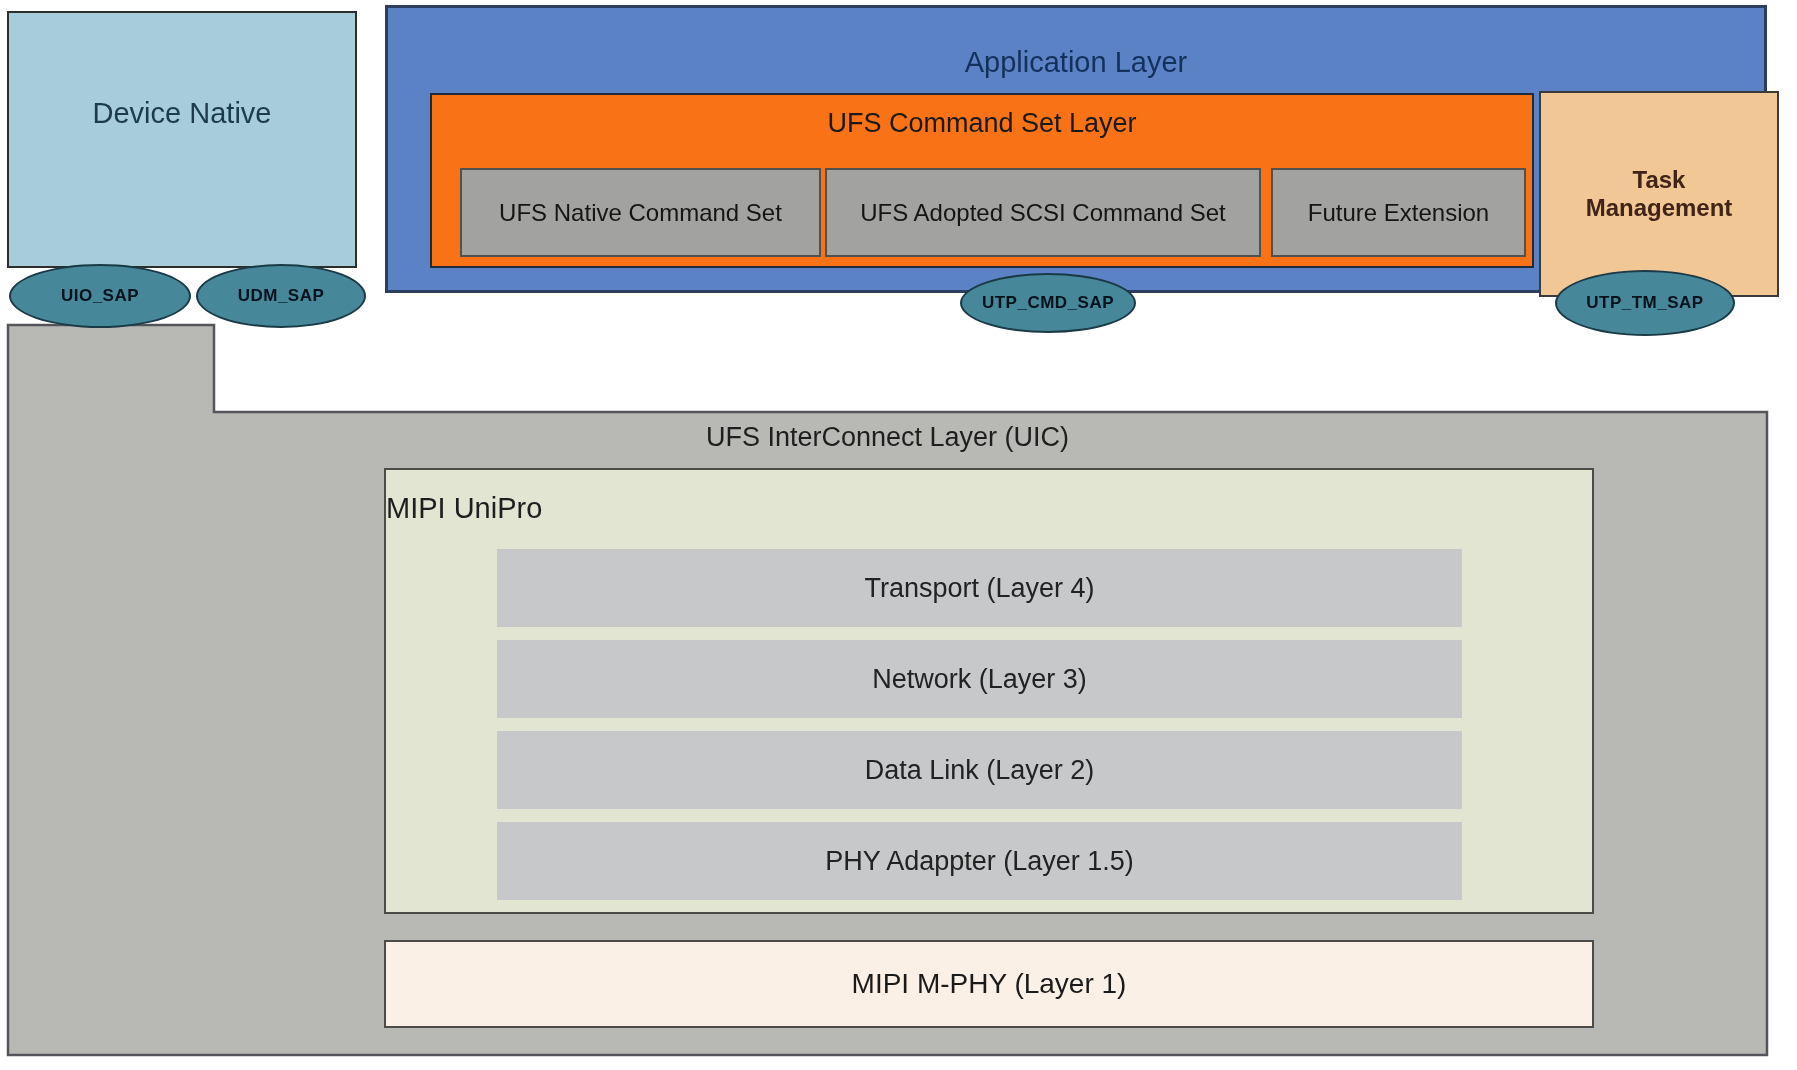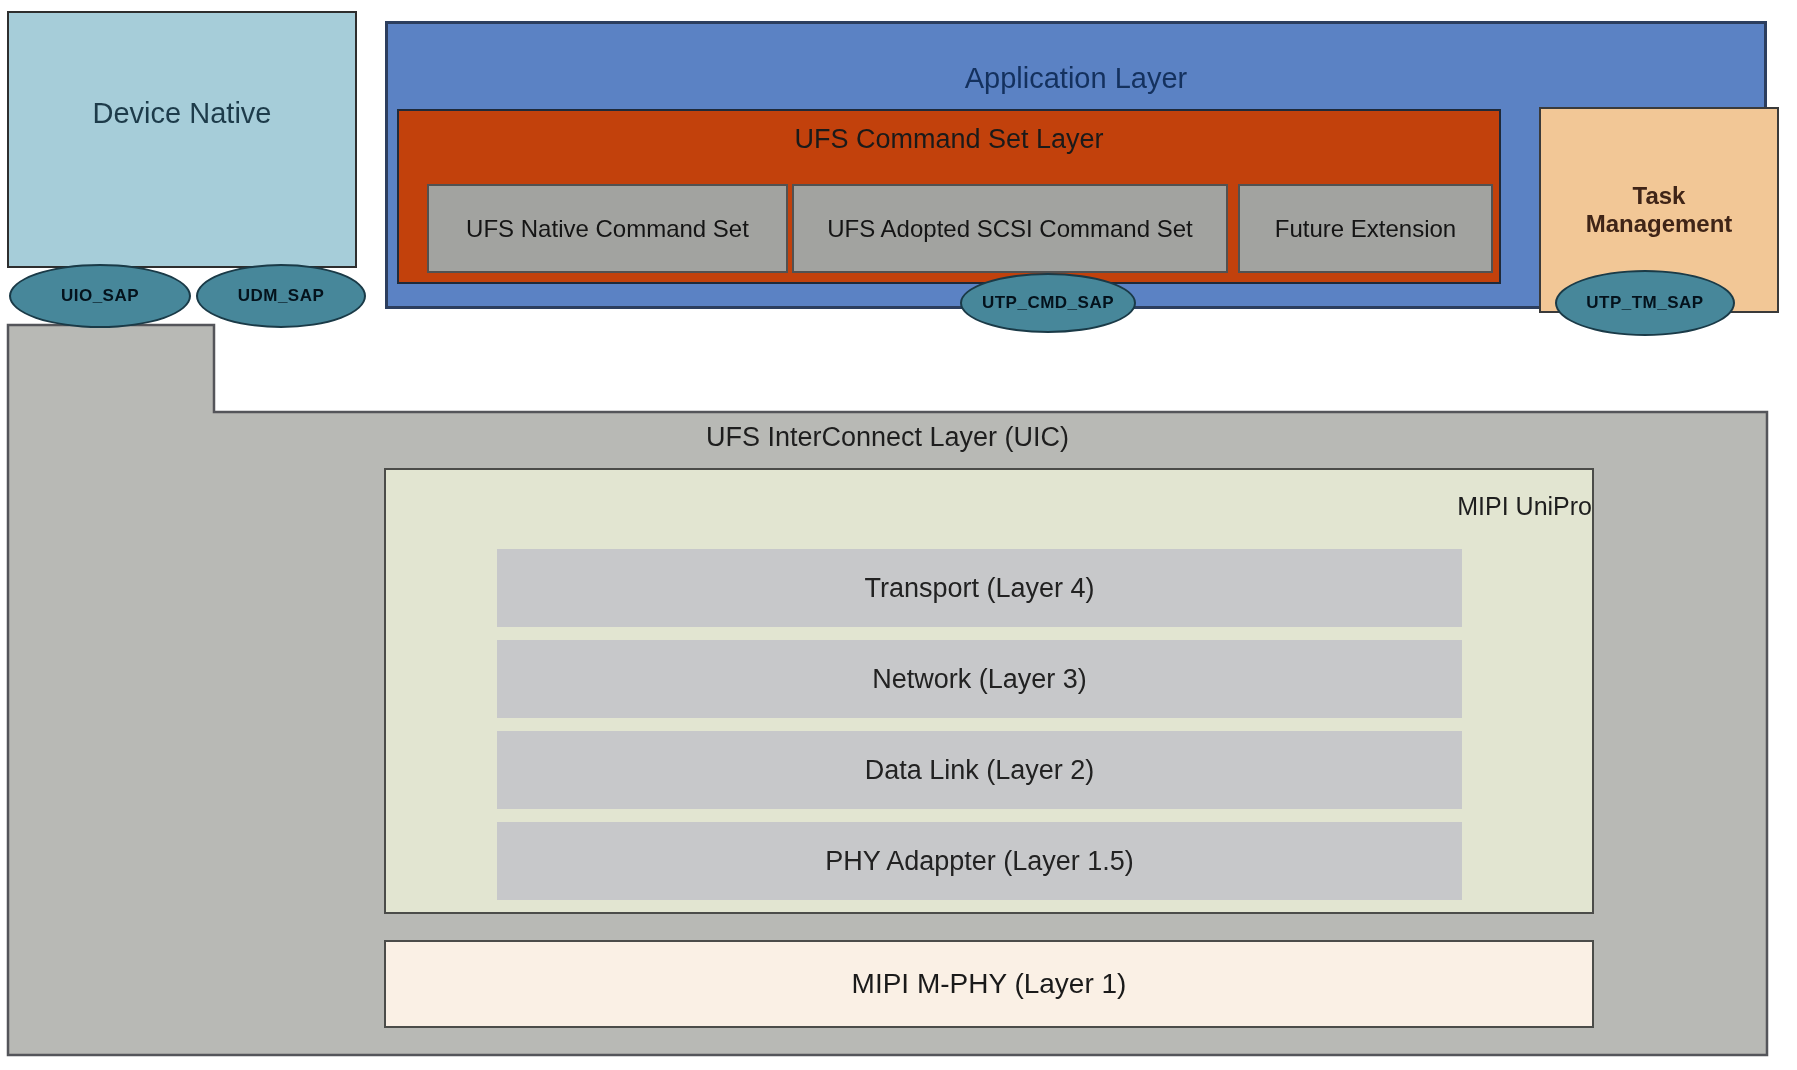--- a/index.html
+++ b/index.html
@@ -28,21 +28,21 @@
     font-size: 27px; color: #1e1e1e;
   }
 
   
   .unipro {
     left: 384px; top: 468px; width: 1210px; height: 446px;
     background: #e2e5d1; border: 2px solid #4b4c49;
   }
   .unipro-title {
     position: absolute; left: 0; top: 22px; width: 100%;
-    text-align: right; font-size: 25px; color: #1e1e1e;
+    text-align: left; font-size: 29px; color: #1e1e1e;
   }
   .unipro-row {
     position: absolute; left: 111px; width: 965px; height: 78px;
     background: #c7c8ca;
     display: flex; align-items: center; justify-content: center;
     font-size: 27px; color: #222222;
   }
   .row-0 { top: 79px; }
   .row-1 { top: 170px; }
   .row-2 { top: 261px; }
@@ -61,31 +61,31 @@
     left: 7px; top: 11px; width: 350px; height: 257px;
     background: #a6cdd9; border: 2px solid #2e2e2e;
     display: flex; align-items: center; justify-content: center;
     font-size: 29px; color: #1d3b4a;
   }
   .device-manager span { position: relative; top: -26px; }
 
   
   .app-layer {
     left: 385px; top: 5px; width: 1382px; height: 288px;
-    background: #5b82c4; border: 3px solid #2c3e5e; margin-top: 16px;
+    background: #5b82c4; border: 3px solid #2c3e5e;
   }
   .app-title {
     position: absolute; left: 0; top: 38px; width: 100%;
     text-align: center; font-size: 29px; color: #14315e;
   }
 
   
   .cmd-set {
-    position: absolute; left: 9px; top: 85px; width: 1100px; height: 171px;
-    background: #c2410c; border: 2px solid #1f2a3a;
+    position: absolute; left: 42px; top: 85px; width: 1100px; height: 171px;
+    background: #f97316; border: 2px solid #1f2a3a;
   }
   .cmd-title {
     position: absolute; left: 0; top: 13px; width: 100%;
     text-align: center; font-size: 27px; color: #1a1a1a;
   }
   .cmd-box {
     position: absolute; top: 73px; height: 85px;
     background: #a2a3a0; border: 2px solid #515151;
     display: flex; align-items: center; justify-content: center;
     font-size: 24px; color: #151515; text-align: center;

